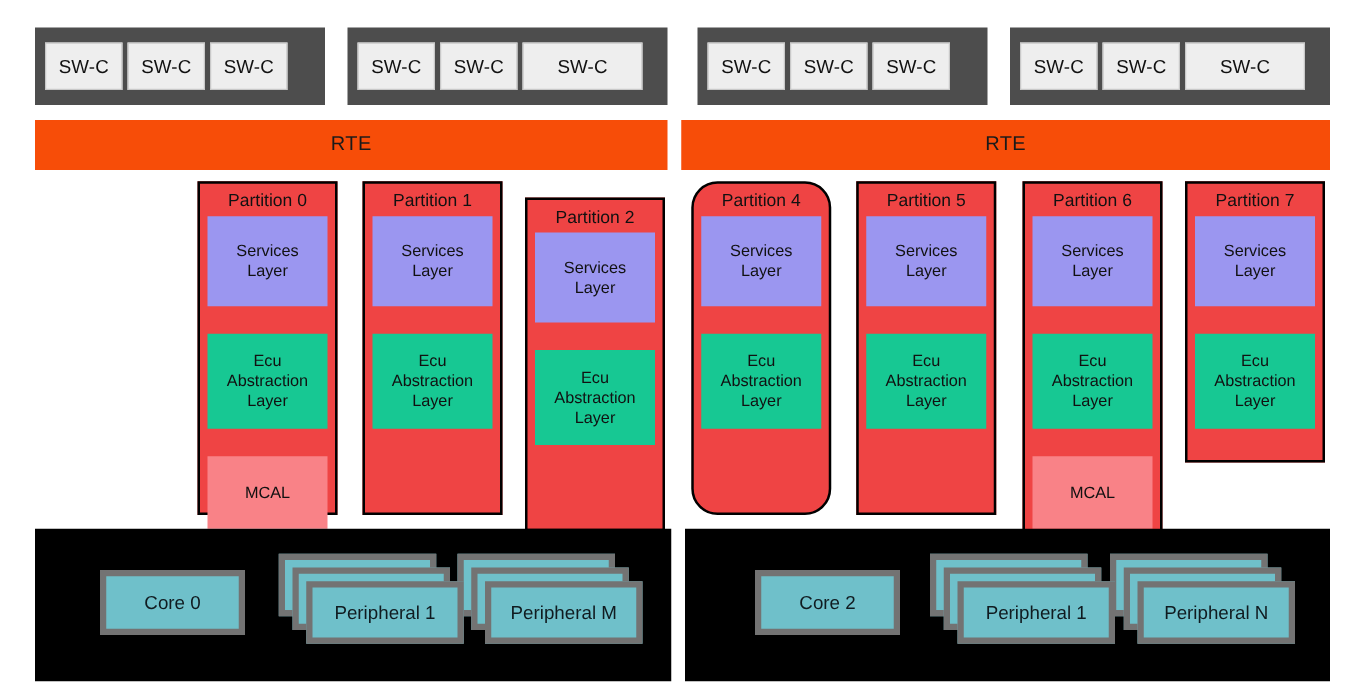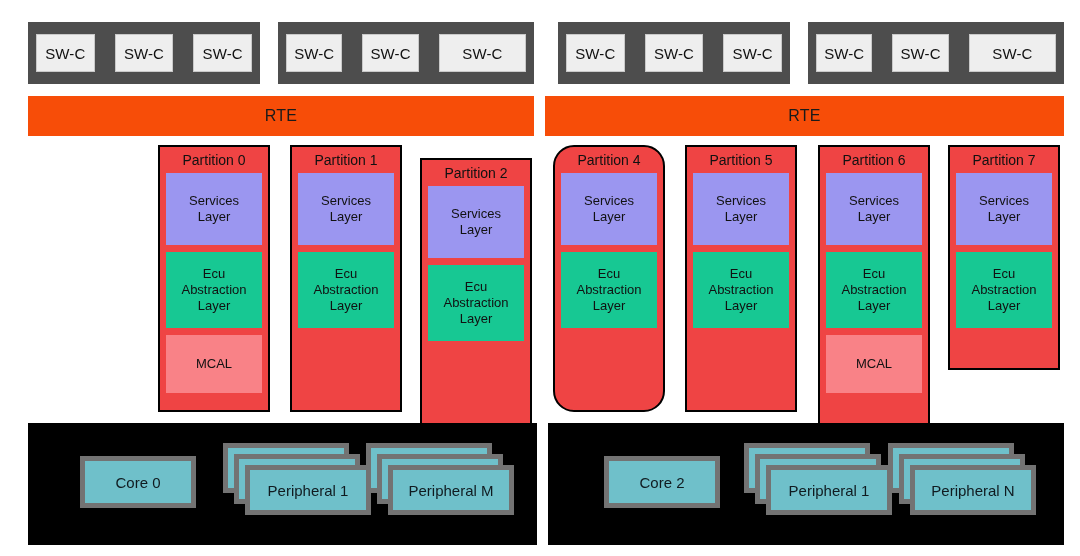--- a/index.html
+++ b/index.html
@@ -19,21 +19,21 @@
   }
 
   
   .swc-group {
     position: absolute;
     background: #4d4d4d;
     box-sizing: border-box;
     display: flex;
     align-items: center;
     padding: 0 8px;
-    gap: 20px;
+    gap: 4px;
   }
   .swc-box {
     background: #eeeeee;
     border: 1px solid #c9c9c9;
     box-sizing: border-box;
     height: 38px;
     display: flex;
     align-items: center;
     justify-content: center;
     font-size: 15px;
@@ -87,21 +87,21 @@
   }
   .layer {
     box-sizing: border-box;
     display: flex;
     align-items: center;
     justify-content: center;
     text-align: center;
     font-size: 13px;
     line-height: 1.22;
     color: #111111;
-    margin-bottom: 7px;
+    margin-bottom: 22px;
     flex: 0 0 auto;
   }
   .layer-services   { background: #9b96f0; height: 72px; }
   .layer-ecuabs     { background: #17c893; height: 76px; }
   .layer-mcal       { background: #f98287; height: 58px; }
 
   
   .hw-block {
     position: absolute;
     background: #000000;

